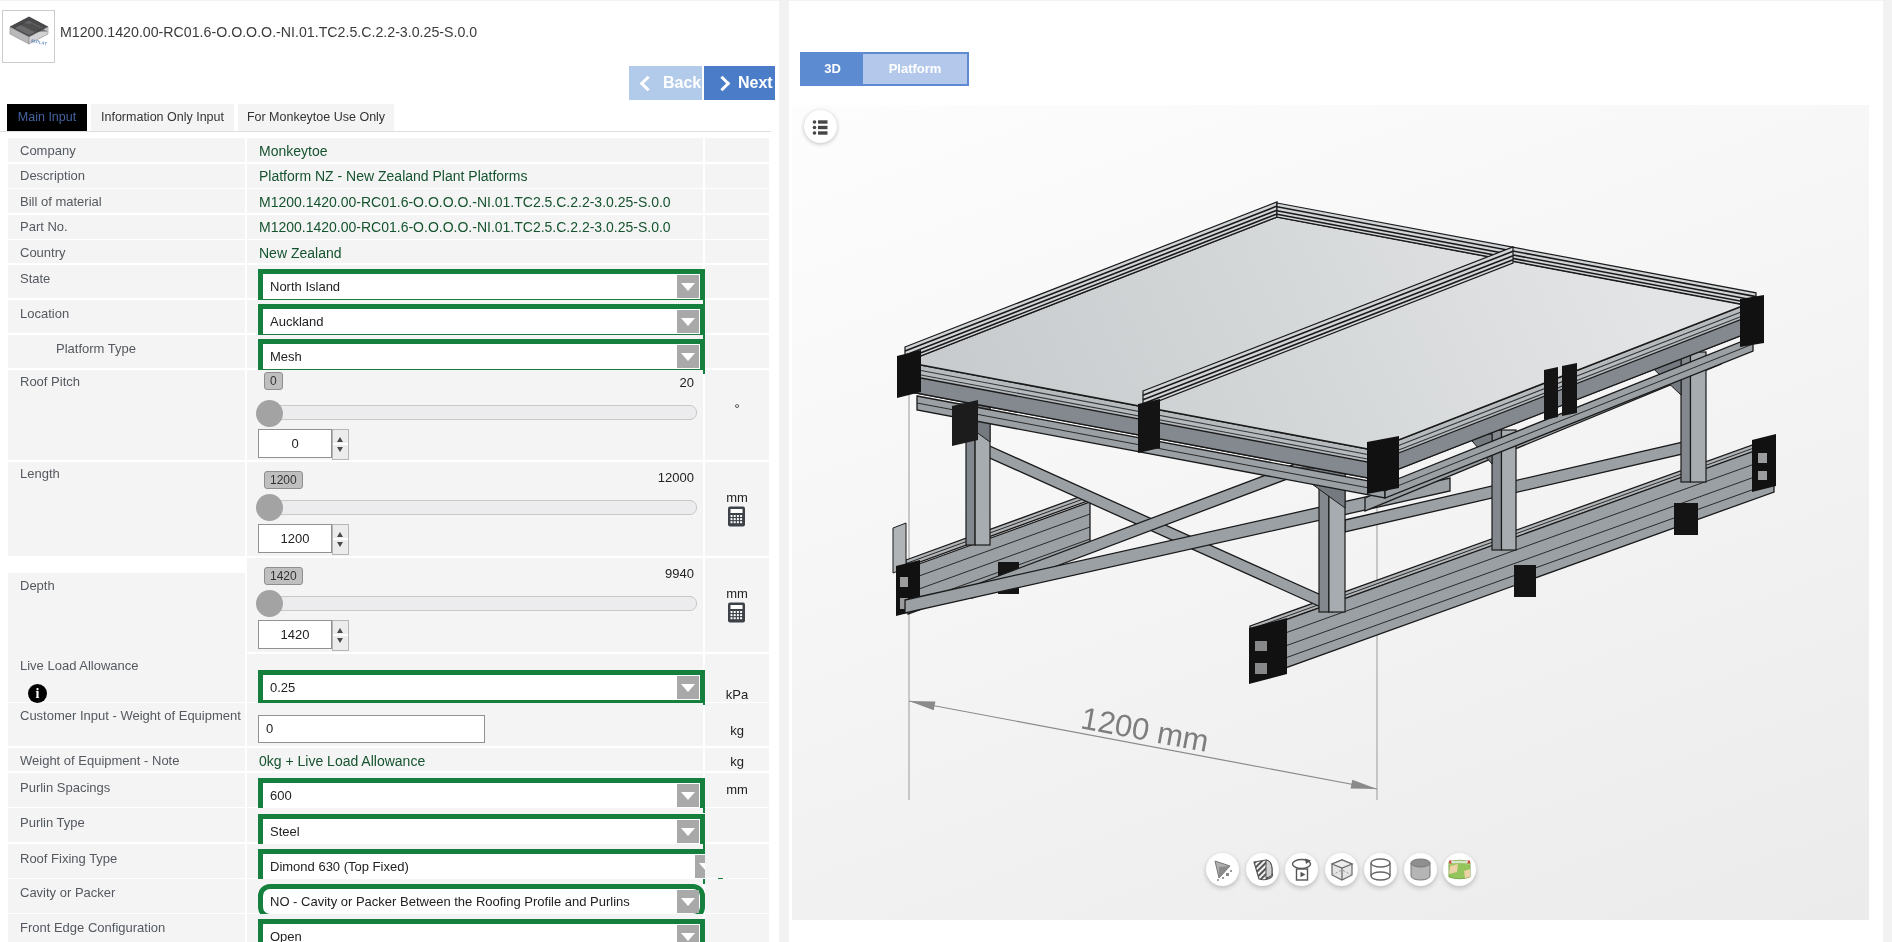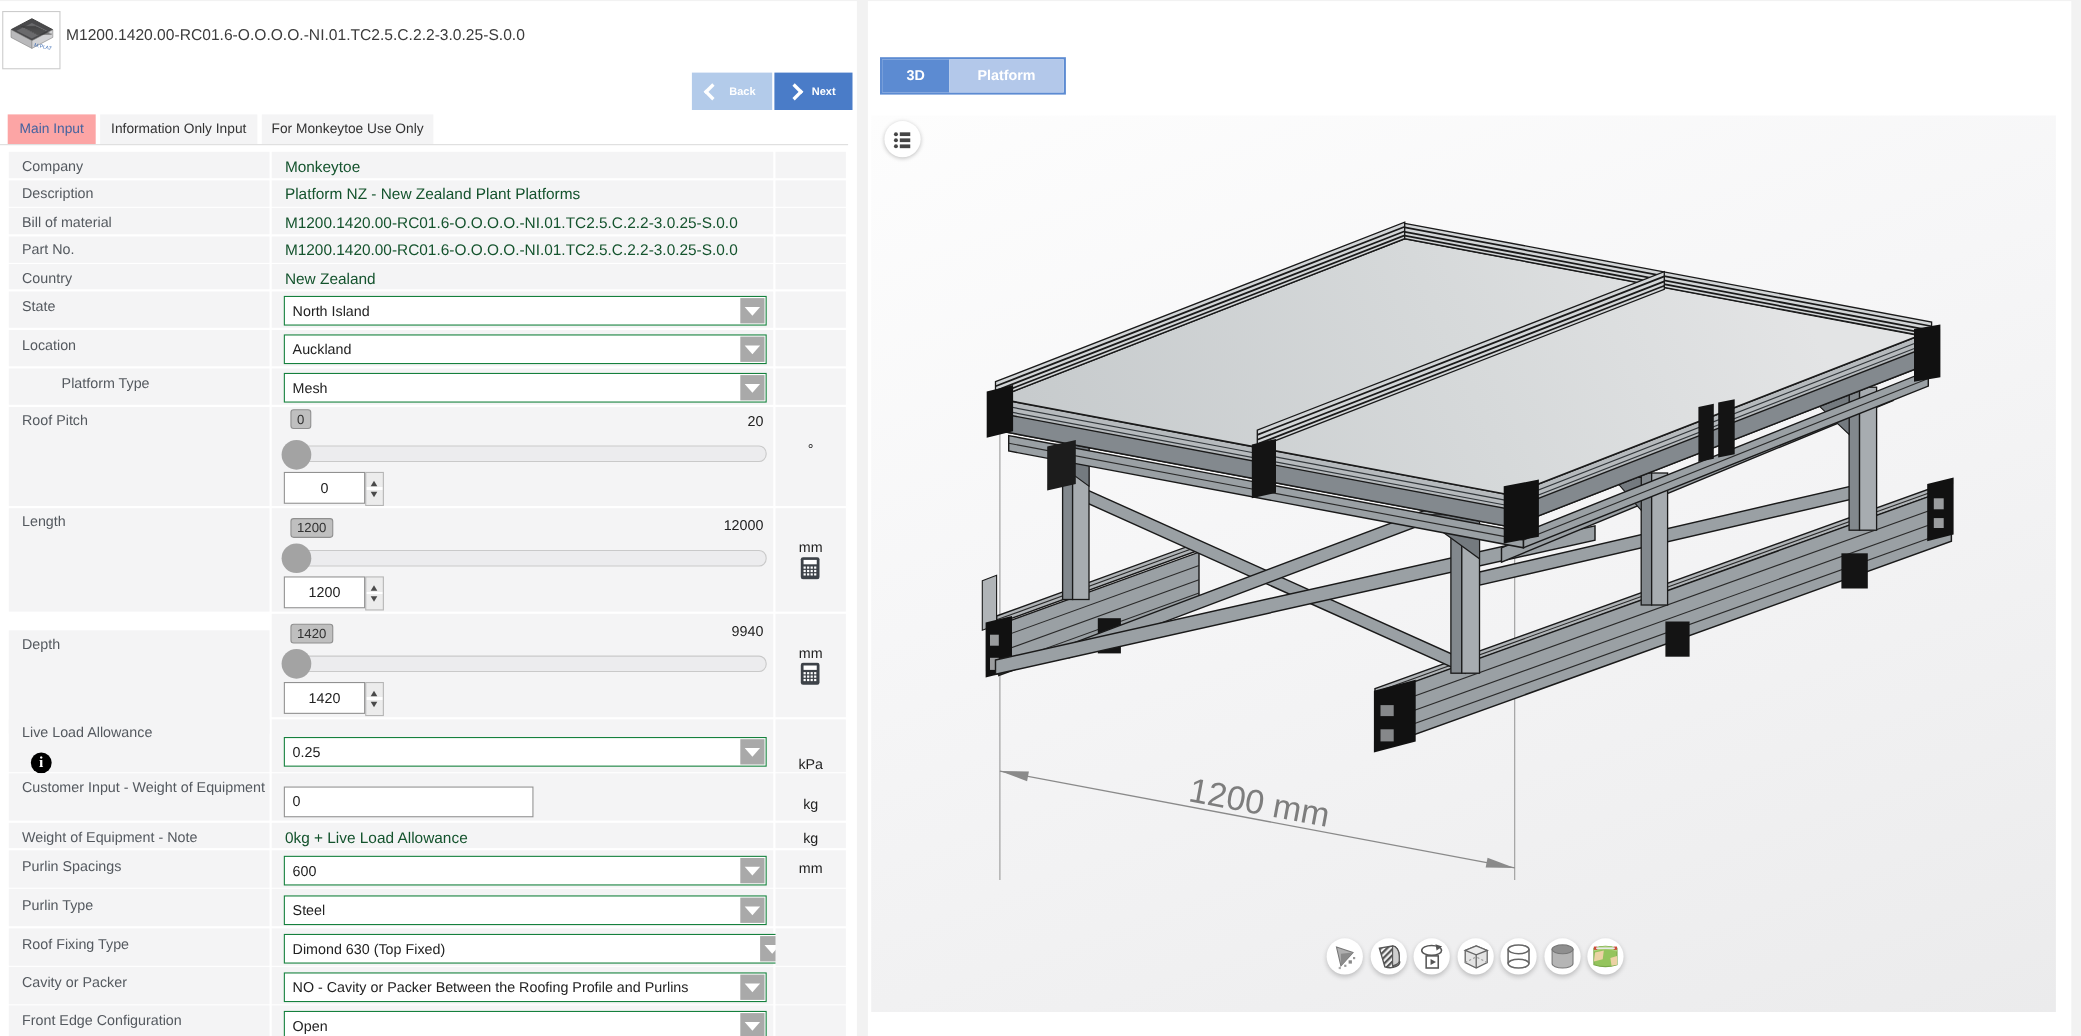--- a/index.html
+++ b/index.html
@@ -3,38 +3,38 @@
 <meta charset="utf-8">
 <style>
 html,body{margin:0;padding:0;}
 body{width:1892px;height:942px;background:#f2f2f2;font-family:"Liberation Sans",sans-serif;position:relative;overflow:hidden;}
 .panel{position:absolute;background:#fff;}
 #leftp{left:0;top:1px;width:779px;height:941px;}
 #rightp{left:789px;top:1px;width:1094px;height:941px;}
 
 #thumb{position:absolute;left:2px;top:9px;width:51px;height:51px;border:1px solid #ccc;background:#fff;}
 #title{position:absolute;left:60px;top:23px;font-size:14.2px;color:#3c3c3c;}
-.navbtn{position:absolute;top:65px;height:34px;color:#fff;font-weight:bold;font-size:10px;display:flex;align-items:center;}
+.navbtn{position:absolute;top:65px;height:34px;color:#fff;font-weight:bold;font-size:16px;display:flex;align-items:center;}
 #backbtn{left:629px;width:73px;background:#b3cbea;}
 #nextbtn{left:704px;width:71px;background:#4a7cc8;}
 .chev{width:8px;height:8px;border-left:3px solid #fff;border-bottom:3px solid #fff;margin:0 10px 0 13px;}
 
 .tab{position:absolute;top:103px;height:27px;line-height:27px;text-align:center;font-size:12.5px;background:#f4f4f5;color:#333;}
-#tab1{left:7px;width:80px;background:#fca5a5;color:#44639f;}
+#tab1{left:7px;width:80px;background:#000000;color:#44639f;}
 #tab2{left:91px;width:143px;}
 #tab3{left:238px;width:156px;}
 #tabline{position:absolute;left:0px;top:130px;width:771px;height:1px;background:#ddd;}
 
 .lc{position:absolute;left:8px;width:237px;background:#f4f4f5;}
 .vc{position:absolute;left:247px;width:456px;background:#f4f4f5;}
 .uc{position:absolute;left:705px;width:64px;background:#f4f4f5;}
 .lbl{position:absolute;left:12px;top:4.5px;font-size:13px;color:#54595f;}
 .val{position:absolute;left:12px;top:4.5px;font-size:14px;color:#14532d;}
 .unit{position:absolute;left:0;right:0;text-align:center;font-size:13px;color:#222;}
-.dd{position:absolute;left:11px;top:3.5px;width:437px;height:25px;border:1px solid #15803d;background:#fff;}
+.dd{position:absolute;left:11px;top:3.5px;width:437px;height:25px;border:5px solid #15803d;background:#fff;}
 .dd span{position:absolute;left:7px;top:5px;font-size:13px;color:#222;}
 .dd .arr{position:absolute;right:1px;top:1px;width:22px;height:23px;background:#a9a9a9;}
 .dd .arr:before{content:"";position:absolute;left:4px;top:8px;border:7px solid transparent;border-top:8px solid #fff;}
 .badge{position:absolute;left:17px;font-size:12px;color:#333;background:#bfbfbf;border:1px solid #8f8f8f;border-radius:3px;padding:1px 5px;}
 .maxv{position:absolute;right:9px;font-size:13px;color:#222;}
 .strack{position:absolute;left:11px;width:437px;height:13px;background:#ececee;border:1px solid #c9c9c9;border-radius:7px;}
 .sthumb{position:absolute;width:27px;height:27px;border-radius:50%;background:#a3a3a3;}
 .ninput{position:absolute;left:11px;width:72px;height:27px;border:1px solid #919191;background:#fff;text-align:center;font-size:13px;color:#222;line-height:27px;}
 .spin{position:absolute;left:85px;width:15px;height:29px;border:1px solid #b5b5b5;background:linear-gradient(#ececec 0 13px,#fff 13px 15px,#ececec 15px 29px);}
 .spin:before{content:"";position:absolute;left:3.5px;top:4px;border:3.5px solid transparent;border-bottom:5px solid #4a4a4a;}
@@ -273,21 +273,21 @@
         <div class="dd" style="top:5.5px;padding-left:18px;">
           <span>Dimond 630 (Top Fixed)</span>
           <div class="arr"></div>
         </div>
       </div>
       <div class="uc" style="top:842.5px;height:34px;"></div>
 <div class="lc" style="top:878px;height:34px;">
         <div class="lbl" style="top:6px;">Cavity or Packer</div>
       </div>
       <div class="vc" style="top:878px;height:34px;">
-        <div class="dd" style="top:4.6px;">
+        <div class="dd" style="top:4.6px;border-radius:12px;">
           <span>NO - Cavity or Packer Between the Roofing Profile and Purlins</span>
           <div class="arr"></div>
         </div>
       </div>
       <div class="uc" style="top:878px;height:34px;"></div>
 <div class="lc" style="top:913px;height:29px;">
         <div class="lbl" style="top:6px;">Front Edge Configuration</div>
       </div>
       <div class="vc" style="top:913px;height:29px;">
         <div class="dd" style="top:5px;">

